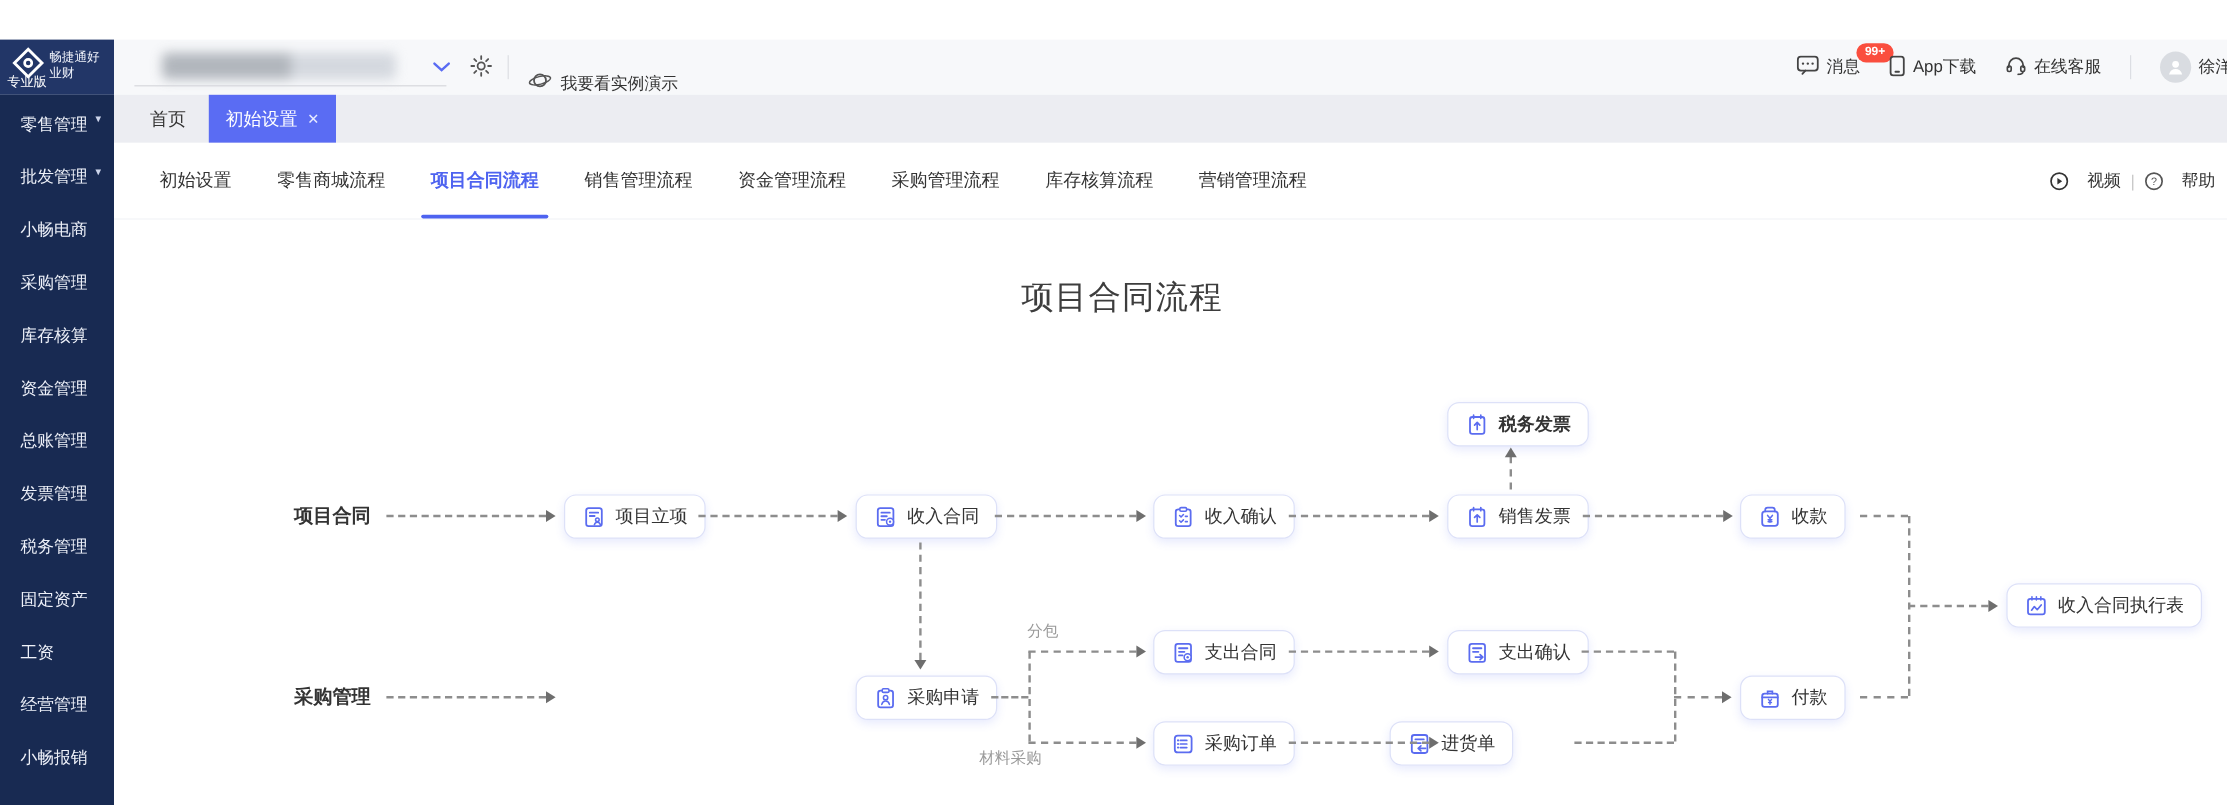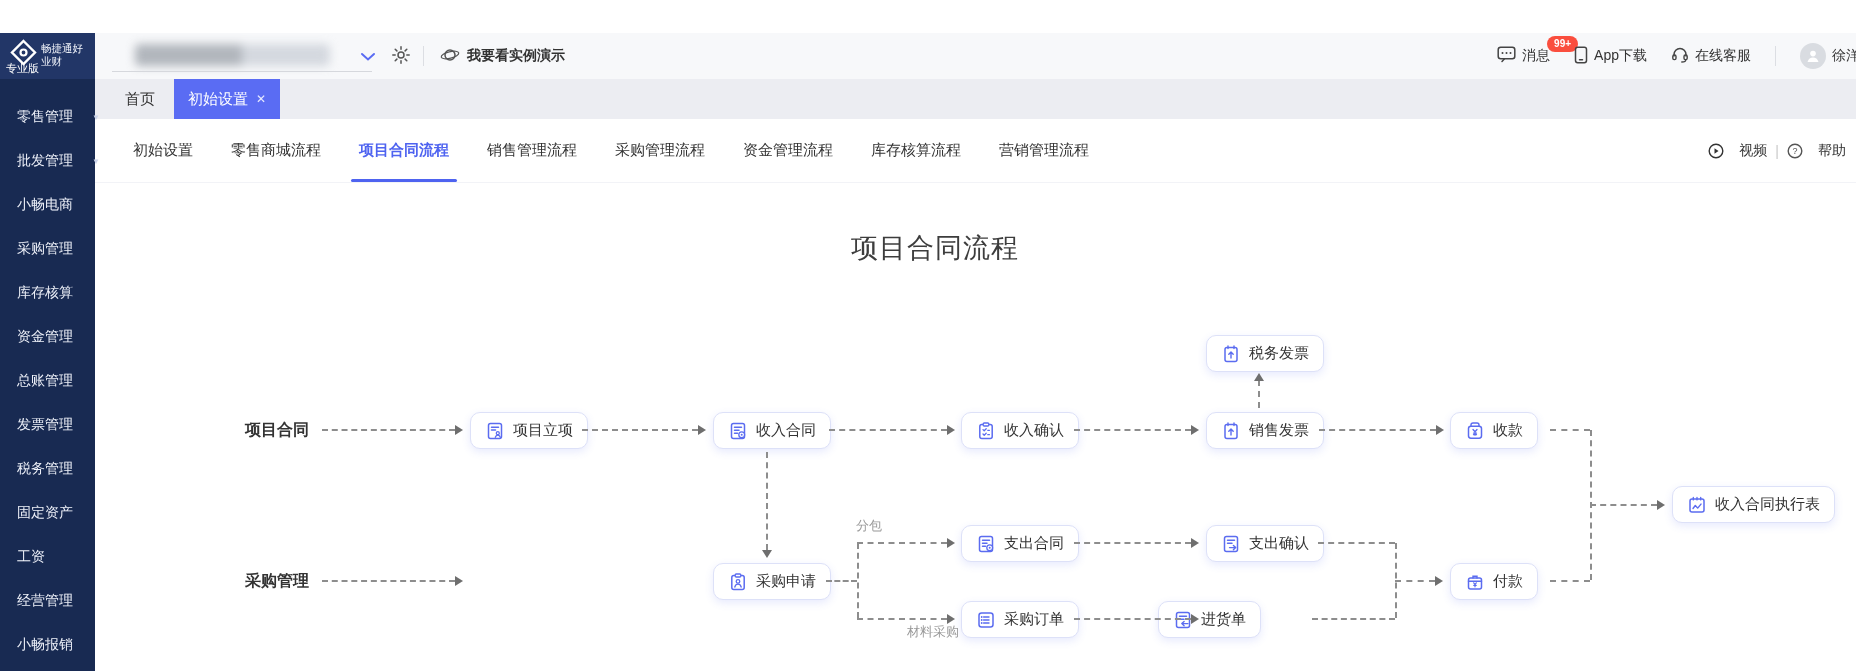--- a/index.html
+++ b/index.html
@@ -5,31 +5,31 @@
   * { margin:0; padding:0; box-sizing:border-box; }
   html,body { width:1856px; height:671px; background:#fff; font-family:"Liberation Sans", sans-serif; overflow:hidden; }
   .app { position:absolute; left:0; top:0; width:1856px; height:671px; }
 
   
   .logo-block { position:absolute; left:0; top:33px; width:95px; height:46px; background:#223667; color:#fff; z-index:5; }
   .logo-mark { position:absolute; left:10px; top:6px; }
   .brand-name { position:absolute; left:41px; top:9px; width:52px; font-size:10.5px; line-height:1.25; color:#f2f5fc; }
   .brand-edition { position:absolute; left:6px; bottom:3px; font-size:11px; color:#ffffff; }
   .sidebar { position:absolute; left:0; top:79px; width:95px; height:592px; background:#182a52; z-index:5; padding-top:16px; }
-  .side-item { height:44px; display:flex; align-items:center; padding-left:17px; color:#eef1f9; font-size:14px; font-weight:500; cursor:pointer; white-space:nowrap;gap:14px; }
+  .side-item { height:44px; display:flex; align-items:flex-start; padding-left:17px; color:#eef1f9; font-size:14px; font-weight:500; cursor:pointer; white-space:nowrap; }
   .side-item .caret { font-size:8px; margin-left:5px; color:#ccd4ea; }
 
   
   .header { position:absolute; left:95px; top:33px; width:1761px; height:46px; background:#f7f8fa; }
   .blur-name { position:absolute; left:40px; top:11px; width:195px; height:22px; border-radius:4px;
                background:linear-gradient(90deg,#9aa0a8 0 55%, #c9ced6 55% 100%); filter:blur(5px); opacity:.75; }
   .input-underline { position:absolute; left:17px; top:38px; width:260px; height:1px; background:#d6d8dd; }
   .hdr-ic { position:absolute; top:12px; cursor:pointer; }
   .hdr-divider { position:absolute; width:1px; height:20px; background:#dcdee3; top:13px; }
-  .demo-wrap { position:absolute; left:345px; top:0; height:46px; display:flex; align-items:center; gap:7px; color:#333; font-size:14px; cursor:pointer;font-weight:bold; }
+  .demo-wrap { position:absolute; left:345px; top:0; height:46px; display:flex; align-items:flex-end; gap:7px; color:#333; font-size:14px; cursor:pointer; }
   .hdr-right { position:absolute; right:0; top:0; height:46px; display:flex; align-items:center; gap:24px; }
   .hdr-item { display:flex; align-items:center; gap:6px; font-size:14px; color:#333; cursor:pointer; position:relative; }
   .badge { position:absolute; top:-10px; right:-28px; background:#fa4e3e; color:#fff; font-size:10px; line-height:1; padding:3px 7px; border-radius:9px; font-weight:700; }
   .avatar { width:26px; height:26px; border-radius:50%; background:#d9dce1; display:flex; align-items:center; justify-content:center; }
   .user-name { font-size:14px; color:#333; width:24px; overflow:hidden; white-space:nowrap; }
 
   
   .tabrow { position:absolute; left:95px; top:79px; width:1761px; height:40px; background:#ecedf2; }
   .tab-home { position:absolute; left:30px; top:0; height:40px; display:flex; align-items:center; font-size:15px; color:#333; cursor:pointer; }
   .tab-active { position:absolute; left:79px; top:0; height:40px; min-width:106px; padding:0 14px; background:#5a6cf3; color:#fff; font-size:15px; display:flex; align-items:center; justify-content:center; gap:8px; cursor:pointer; }
@@ -199,22 +199,22 @@
       <span class="tab-close">✕</span>
     </div>
   </div>
 
   <div class="content">
     <div class="subnav">
       <div class="sn-item">初始设置</div>
       <div class="sn-item">零售商城流程</div>
       <div class="sn-item active">项目合同流程</div>
       <div class="sn-item">销售管理流程</div>
+      <div class="sn-item">资金管理流程</div>
       <div class="sn-item">采购管理流程</div>
-      <div class="sn-item">资金管理流程</div>
       <div class="sn-item">库存核算流程</div>
       <div class="sn-item">营销管理流程</div>
       <div class="subnav-utils">
         <span class="util-item">
           <svg width="16" height="16" viewBox="0 0 16 16">
               <circle cx="8" cy="8" r="6.8" fill="none" stroke="#333" stroke-width="1.4"></circle>
               <path d="M6.5 5.3l4 2.7-4 2.7z" fill="#333"></path>
             </svg>
           <span>视频</span>
         </span>
@@ -272,21 +272,21 @@
       <span>销售发票</span>
     </div>
     <div class="node" style="left:1450px; top:412px;">
       <svg width="20" height="20" viewBox="0 0 20 20">
           <path d="M6 5.2V4a2 2 0 012-2h4a2 2 0 012 2v1.2" fill="none" stroke="#5b6cf0" stroke-width="1.4" stroke-linecap="round"></path>
           <rect x="3.5" y="5.2" width="13" height="12" rx="2.4" fill="none" stroke="#5b6cf0" stroke-width="1.5"></rect>
           <path d="M8 8.5l2 2.3 2-2.3M10 10.8v3.4M8.5 12.1h3M8.5 13.7h3" fill="none" stroke="#5b6cf0" stroke-width="1.3" stroke-linecap="round" stroke-linejoin="round"></path>
         </svg>
       <span>收款</span>
     </div>
-    <div class="node" style="left:1206px; top:335px;">
+    <div class="node" style="left:1206px; top:335px;font-weight:bold;">
       <svg width="20" height="20" viewBox="0 0 20 20">
           <rect x="4" y="3.5" width="12" height="14" rx="2" fill="none" stroke="#5b6cf0" stroke-width="1.5"></rect>
           <path d="M7 2v2.6M13 2v2.6" stroke="#5b6cf0" stroke-width="1.4" stroke-linecap="round"></path>
           <path d="M10 14V8.2M7.8 10.2L10 8l2.2 2.2" fill="none" stroke="#5b6cf0" stroke-width="1.4" stroke-linecap="round" stroke-linejoin="round"></path>
         </svg>
       <span>税务发票</span>
     </div>
     <div class="node" style="left:1672px; top:486px;">
       <svg width="20" height="20" viewBox="0 0 20 20">
           <rect x="3" y="4" width="14" height="13" rx="2" fill="none" stroke="#5b6cf0" stroke-width="1.5"></rect>
@@ -367,21 +367,21 @@
     <div class="hl" style="left:322px; top:580px; width:133px;"></div>
       <div class="ar r" style="left:455px; top:576px;"></div>
 
     <div class="hl" style="left:826px; top:580px; width:31px;"></div>
     <div class="vl" style="left:857px; top:543px; height:75px;"></div>
     <div class="hl" style="left:857px; top:542px; width:90px;"></div>
       <div class="ar r" style="left:947px; top:538px;"></div>
     <div class="hl" style="left:857px; top:618px; width:90px;"></div>
       <div class="ar r" style="left:947px; top:614px;"></div>
     <div class="edge-label" style="left:856px; top:517px;">分包</div>
-    <div class="edge-label" style="left:907px; top:623px;">材料采购</div>
+    <div class="edge-label" style="left:816px; top:623px;">材料采购</div>
 
     <div class="hl" style="left:1074px; top:542px; width:117px;"></div>
       <div class="ar r" style="left:1191px; top:538px;"></div>
     <div class="hl" style="left:1074px; top:618px; width:117px;"></div>
       <div class="ar r" style="left:1191px; top:614px;"></div>
 
     <div class="hl" style="left:1318px; top:542px; width:77px;"></div>
     <div class="hl" style="left:1312px; top:618px; width:83px;"></div>
     <div class="vl" style="left:1395px; top:543px; height:75px;"></div>
     <div class="hl" style="left:1395px; top:580px; width:40px;"></div>

